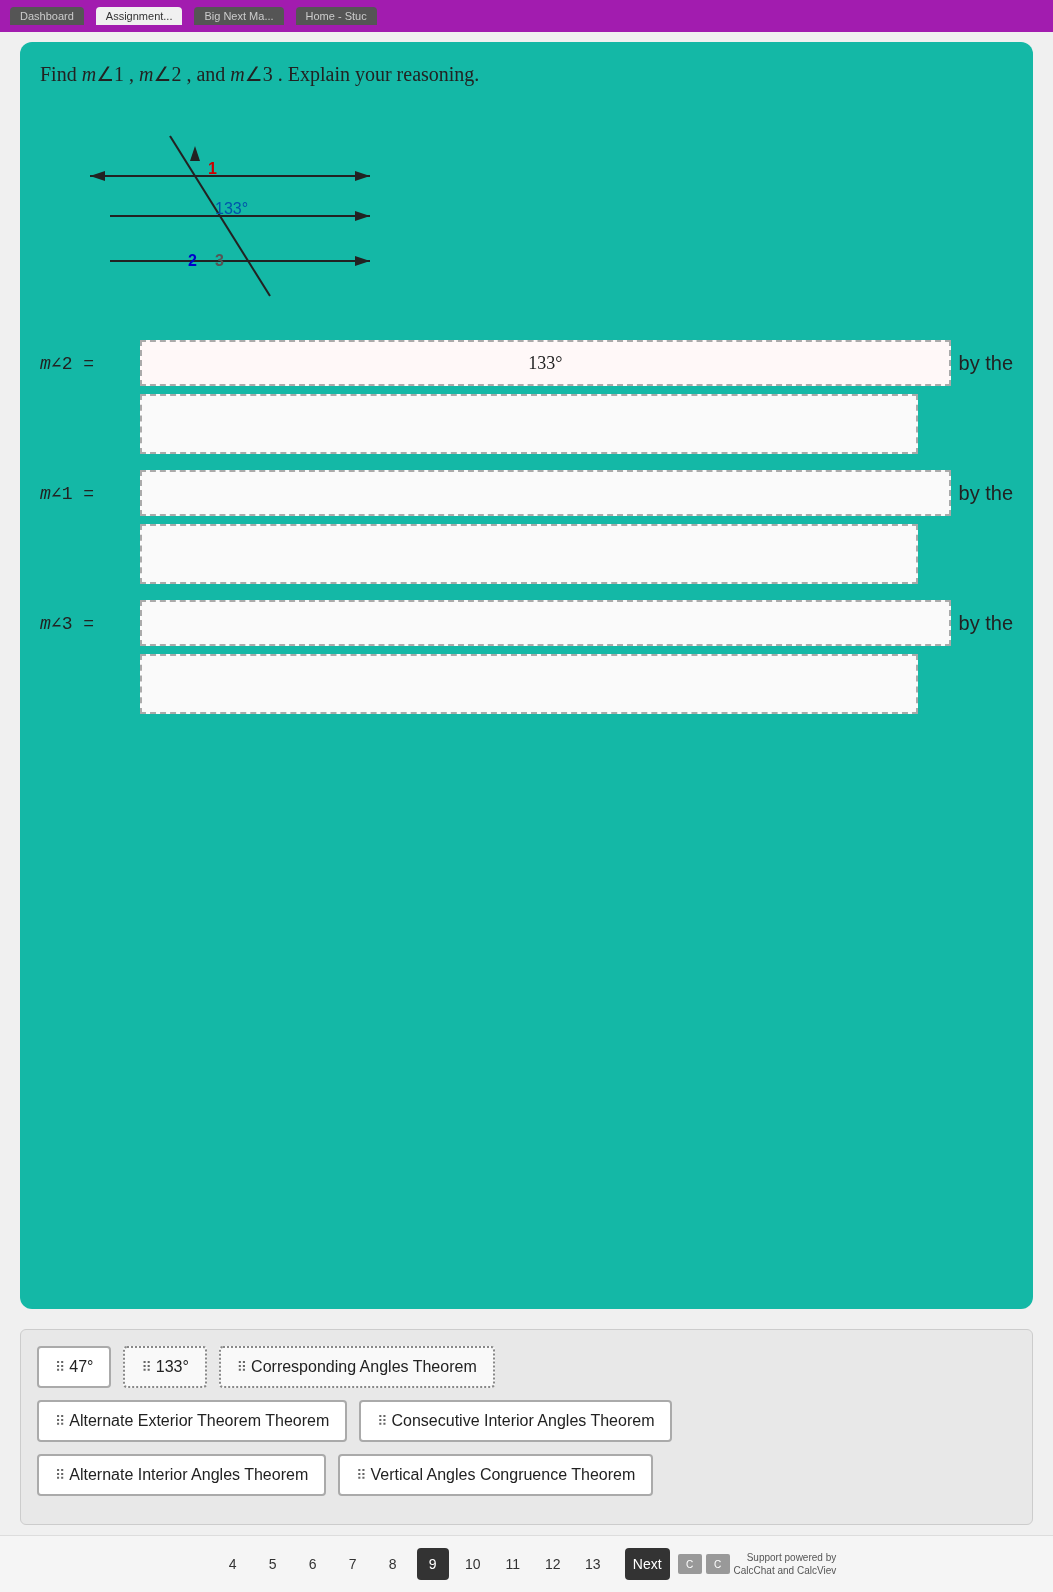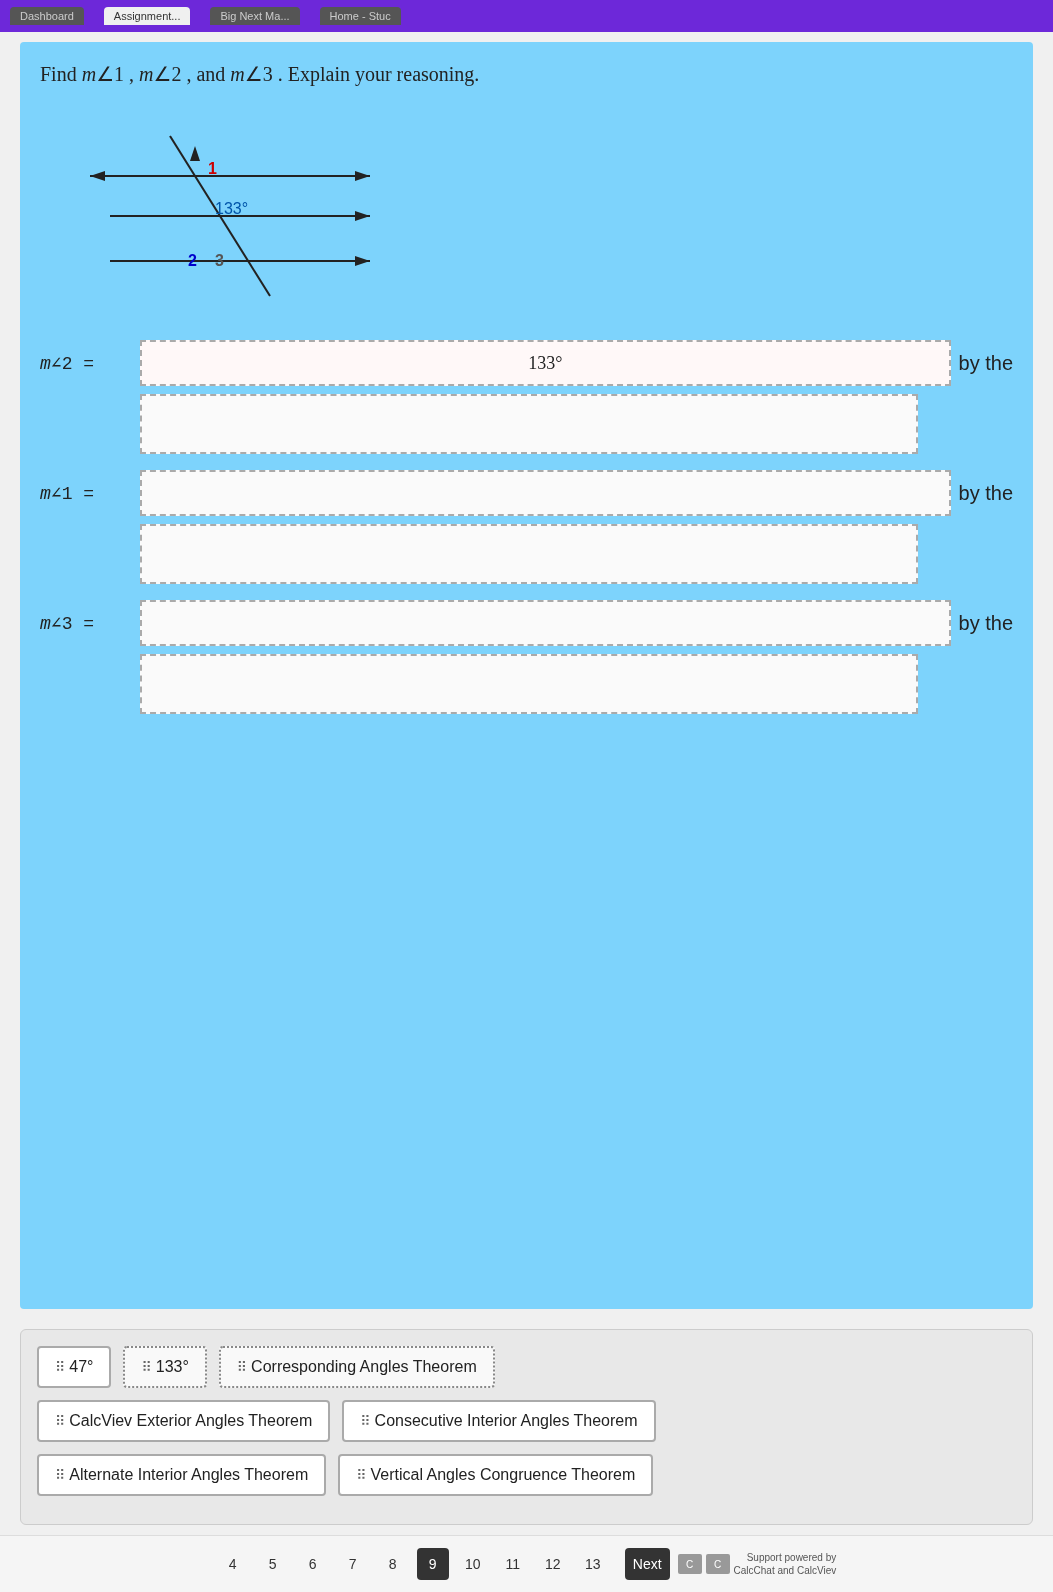--- a/index.html
+++ b/index.html
@@ -10,26 +10,26 @@
       width: 1053px;
       min-height: 1592px;
       display: flex;
       flex-direction: column;
       align-items: center;
     }
 
     
     .browser-bar {
       width: 100%;
-      background: #6d28d9;
+      background: #a21caf;
       height: 32px;
       display: flex;
       align-items: center;
       padding: 0 10px;
-      gap: 20px;
+      gap: 12px;
     }
 
     .tab {
       background: #555;
       color: #ccc;
       font-size: 11px;
       padding: 3px 10px;
       border-radius: 4px 4px 0 0;
       white-space: nowrap;
       overflow: hidden;
@@ -46,24 +46,24 @@
     .page {
       width: 1053px;
       flex: 1;
       background: #f0f0f0;
       display: flex;
       flex-direction: column;
     }
 
     
     .content-area {
-      background: #7dd3fc;
+      background: #14b8a6;
       margin: 10px 20px;
       padding: 20px;
-      border-radius: 4px;
+      border-radius: 12px;
       flex: 1;
     }
 
     .problem-title {
       font-size: 20px;
       color: #222;
       margin-bottom: 20px;
       font-family: 'Times New Roman', serif;
     }
 
@@ -315,21 +315,21 @@
       </div>
       <div class="drag-tile selected">
         <span class="drag-handle">⠿</span>
         <span>Corresponding Angles Theorem</span>
       </div>
     </div>
 
     <div class="tiles-row">
       <div class="drag-tile">
         <span class="drag-handle">⠿</span>
-        <span>CalcViev Exterior Angles Theorem</span>
+        <span>Alternate Exterior Theorem Theorem</span>
       </div>
       <div class="drag-tile">
         <span class="drag-handle">⠿</span>
         <span>Consecutive Interior Angles Theorem</span>
       </div>
     </div>
 
     <div class="tiles-row">
       <div class="drag-tile">
         <span class="drag-handle">⠿</span>

